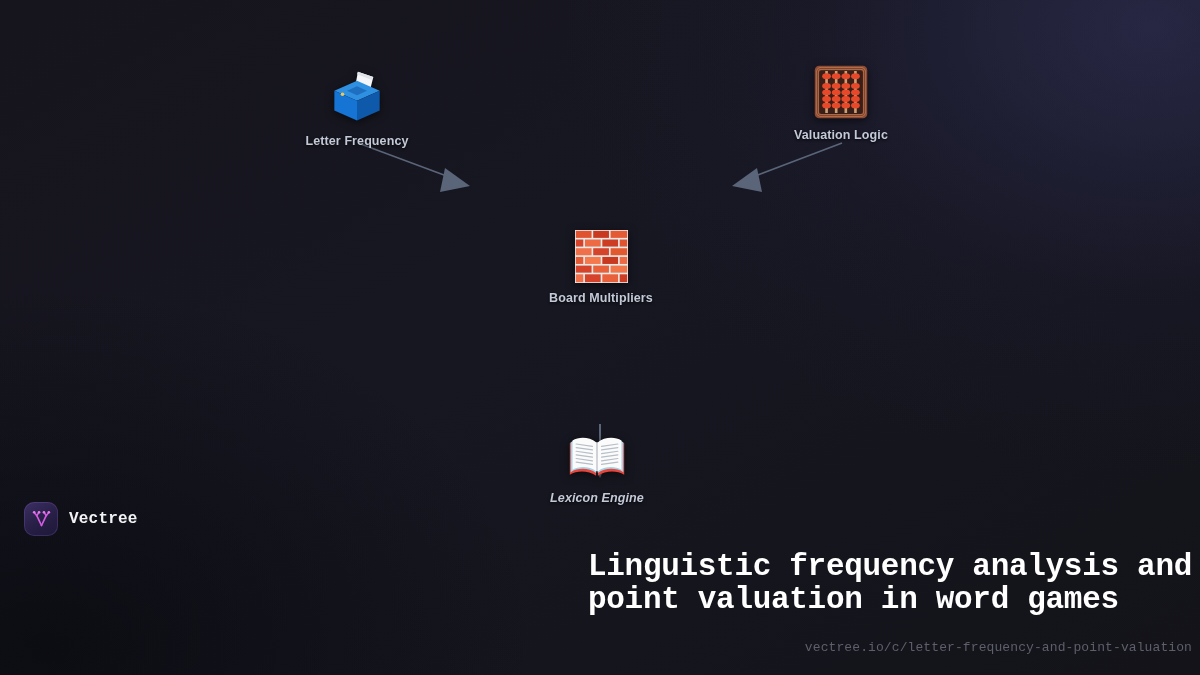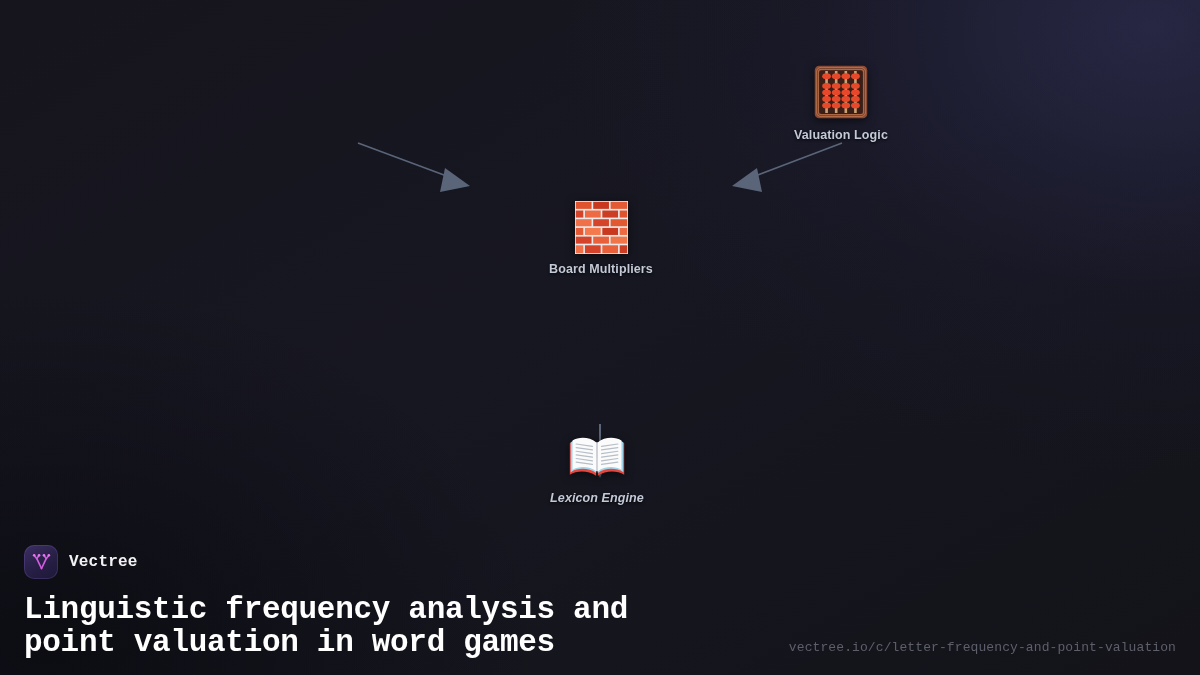--- a/index.html
+++ b/index.html
@@ -63,21 +63,21 @@
     text-shadow: 0 1px 3px rgba(0,0,0,0.8);
     white-space: nowrap;
   }
 
   
   #footer {
     position: absolute;
     left: 0;
     bottom: 0;
     width: 1200px;
-    padding: 0 24px 16px 24px;
+    padding: 0 8px 16px 24px;
   }
 
   #brand-row {
     display: flex;
     align-items: center;
     gap: 11px;
     margin-bottom: 14px;
   }
 
   #brand-logo {
@@ -97,21 +97,22 @@
     font-size: 16px;
     font-weight: 700;
     color: #f2f2f5;
     letter-spacing: 0.2px;
   }
 
   #footer-main {
     display: flex;
     align-items: flex-end;
     justify-content: space-between;
-    gap: 40px;
+    gap: 24px;
+    flex-direction: column;
   }
 
   #headline {
     font-family: "Liberation Mono", "DejaVu Sans Mono", monospace;
     font-size: 31px;
     font-weight: 700;
     line-height: 1.07;
     color: #ffffff;
     letter-spacing: -0.3px;
     white-space: pre-line;
@@ -144,20 +145,37 @@
       <line x1="842" y1="143" x2="750" y2="178" stroke="#5a6579" stroke-width="1.6"></line>
       <polygon points="757,168 732,186 762,192" fill="#5a6579"></polygon>
     </g>
 
     <g>
       <line x1="600" y1="424" x2="600" y2="462" stroke="#5a6579" stroke-width="2"></line>
       <polygon points="591,458 609,458 600,478" fill="#5a6579"></polygon>
     </g>
   </svg>
 
+  <div class="node" style="left:357px; top:68px;">
+    <svg class="node-icon" width="58" height="58" viewBox="0 0 64 64">
+
+      <polygon points="33,4 50,10 46,26 30,20" fill="#f4f6f9"></polygon>
+      <polygon points="33,4 50,10 48,13 32,7" fill="#dfe4ea"></polygon>
+
+      <polygon points="32,14 57,25 32,36 7,25" fill="#2f8fe0"></polygon>
+
+      <polygon points="32,20 43,25 32,30 21,25" fill="#1f6fc0"></polygon>
+
+      <polygon points="7,25 32,36 32,58 7,47" fill="#1574d4"></polygon>
+
+      <polygon points="57,25 32,36 32,58 57,47" fill="#0f59ab"></polygon>
+      <circle cx="16" cy="29" r="2" fill="#e8c95a"></circle>
+    </svg>
+    <span class="node-label">Letter Frequency</span>
+  </div>
 
   <div class="node" style="left:841px; top:64px;">
     <svg class="node-icon" width="56" height="56" viewBox="0 0 64 64">
       <rect x="2" y="2" width="60" height="60" rx="5" fill="#8a4a33"></rect>
       <rect x="7" y="7" width="50" height="50" rx="3" fill="#3a1f18"></rect>
       <rect x="5" y="5" width="54" height="54" rx="4" fill="none" stroke="#b9714c" stroke-width="3"></rect>
 
       <g fill="#c9a073">
         <rect x="14" y="8" width="3" height="48"></rect>
         <rect x="25" y="8" width="3" height="48"></rect>
@@ -189,21 +207,21 @@
         <ellipse cx="15.5" cy="47.5" rx="5" ry="3.4"></ellipse>
         <ellipse cx="26.5" cy="47.5" rx="5" ry="3.4"></ellipse>
         <ellipse cx="37.5" cy="47.5" rx="5" ry="3.4"></ellipse>
         <ellipse cx="48.5" cy="47.5" rx="5" ry="3.4"></ellipse>
       </g>
       <rect x="5" y="5" width="54" height="54" rx="4" fill="none" stroke="#6d3a27" stroke-width="1"></rect>
     </svg>
     <span class="node-label">Valuation Logic</span>
   </div>
 
-  <div class="node" style="left:601px; top:201px;">
+  <div class="node" style="left:601px; top:230px;">
     <svg class="node-icon" width="53" height="53" viewBox="0 0 64 64">
       <rect x="0" y="0" width="64" height="64" fill="#e8e8e8"></rect>
       <g fill="#d8472c">
 
         <rect x="1" y="1" width="19" height="8.5" fill="#e0532f"></rect>
         <rect x="22" y="1" width="19" height="8.5" fill="#c8391f"></rect>
         <rect x="43" y="1" width="20" height="8.5" fill="#e45a35"></rect>
 
         <rect x="1" y="11.5" width="9" height="8.5" fill="#d4432a"></rect>
         <rect x="12" y="11.5" width="19" height="8.5" fill="#ee6a42"></rect>

